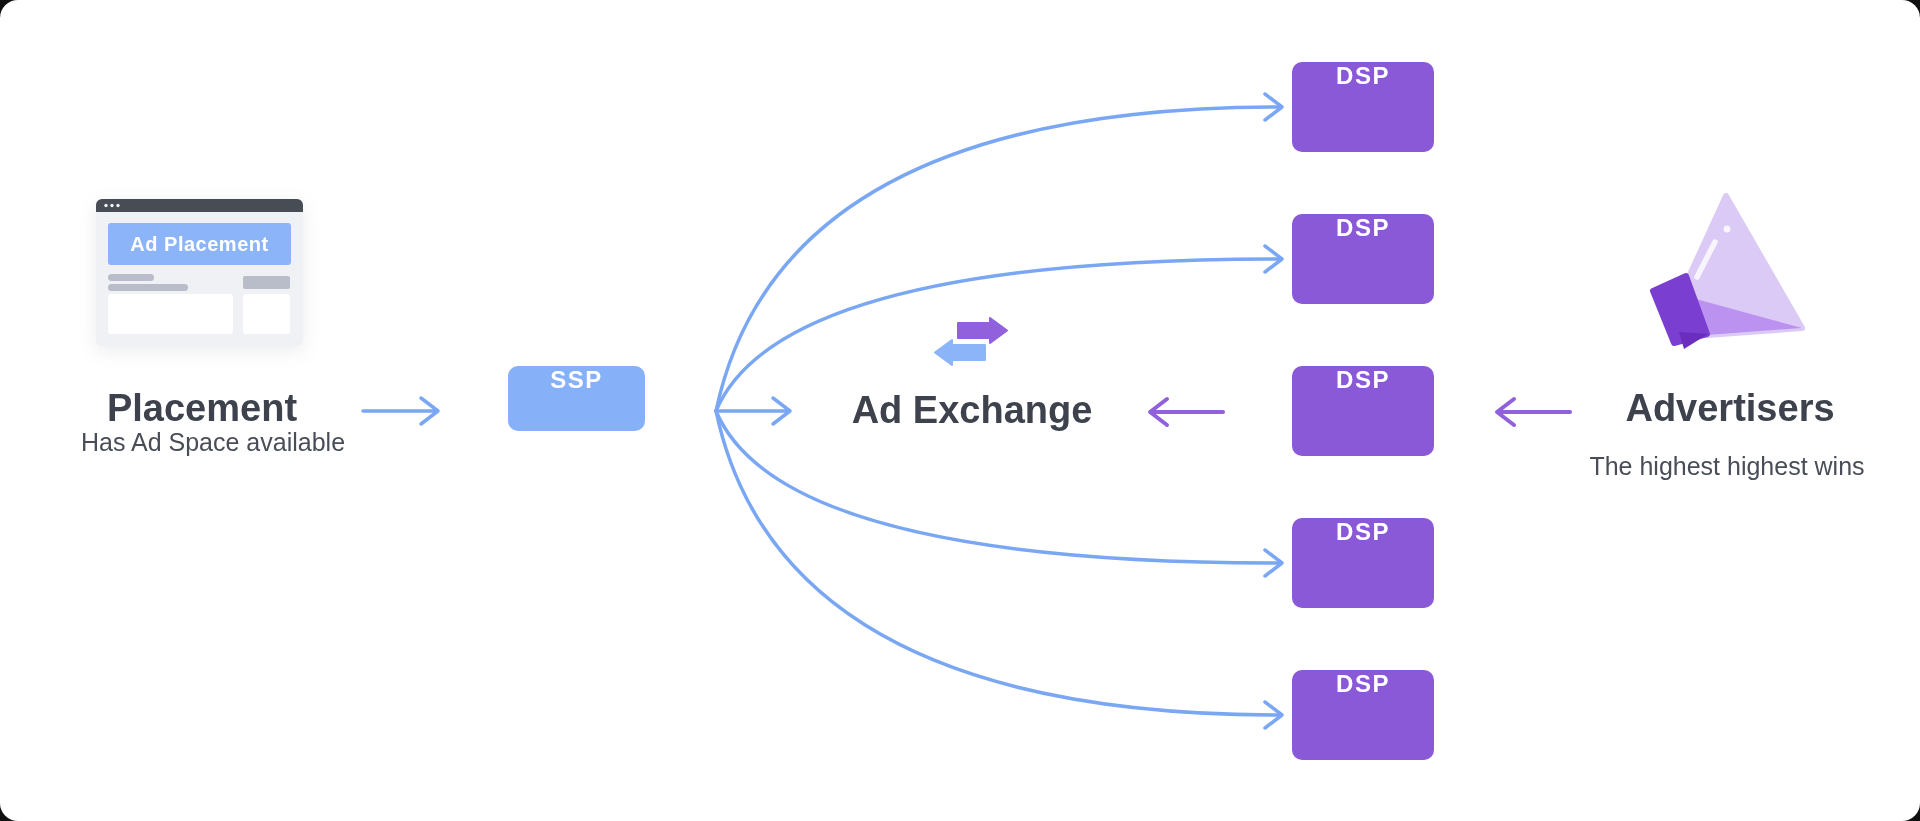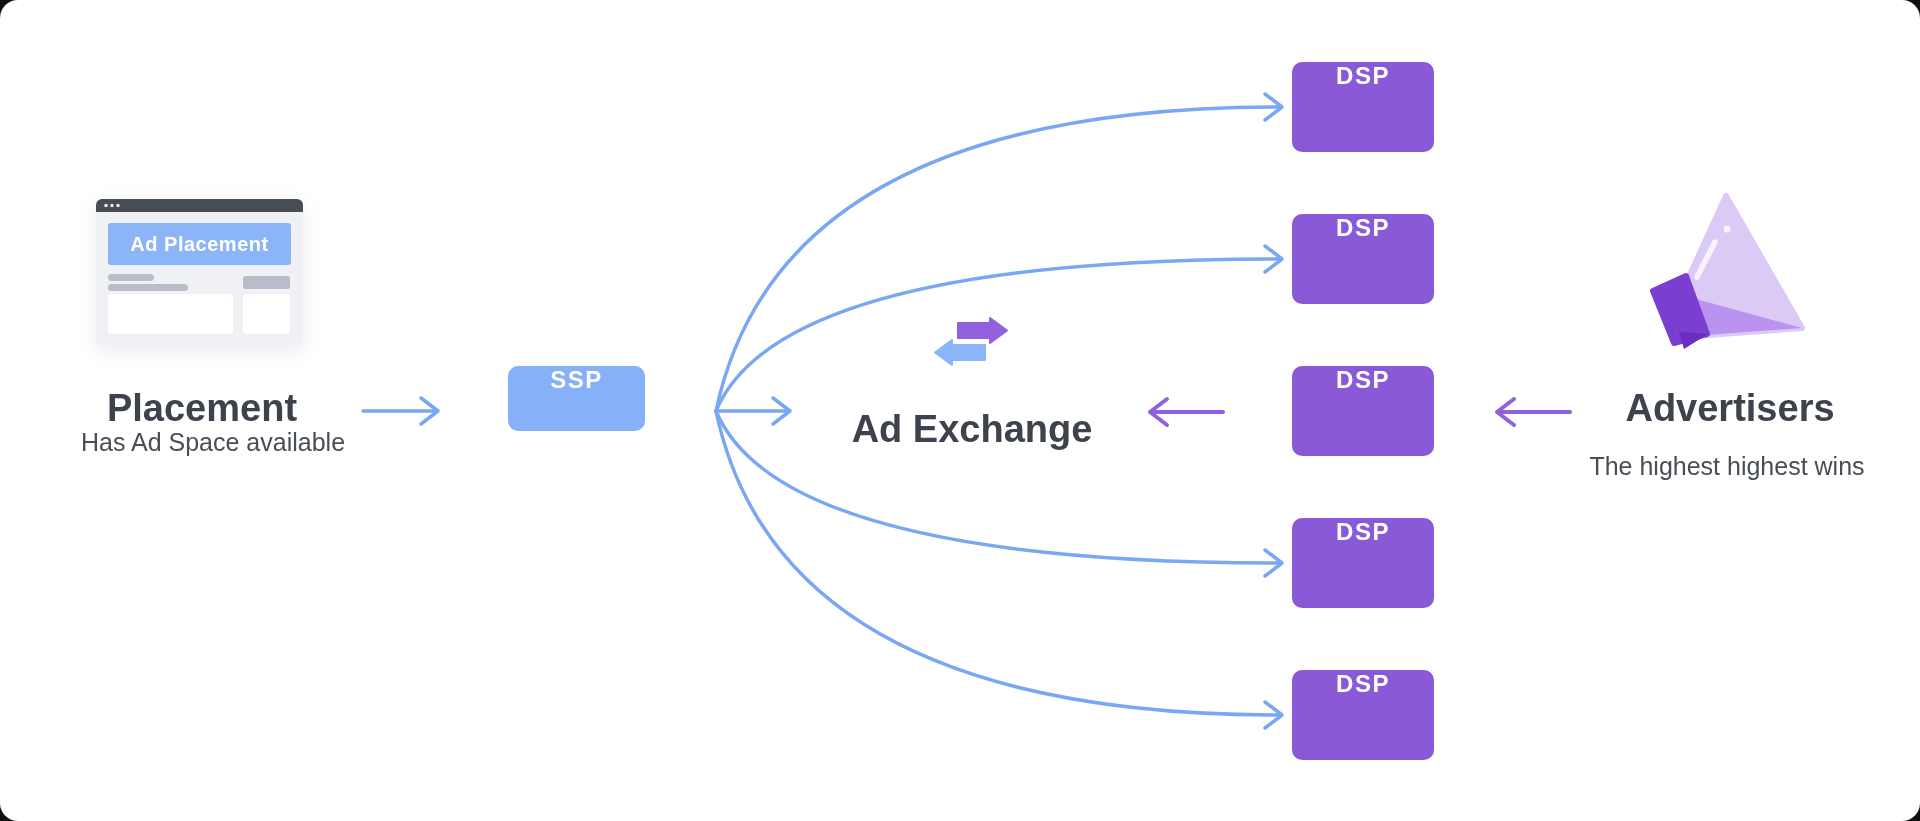--- a/index.html
+++ b/index.html
@@ -132,21 +132,21 @@
 
   <div class="node-box ssp">
     <span>SSP</span>
   </div>
 
   <svg class="exchange-icon" width="76" height="56" viewBox="0 0 76 56">
     <path d="M25,8 H57 V3 L74,15.5 L57,28 V23 H25 Z" style="fill:var(--purple-arrow);stroke:var(--purple-arrow)" stroke-width="2" stroke-linejoin="round"></path>
     <path d="M52,30 H19 V25 L2,37.5 L19,50 V45 H52 Z" style="fill:var(--browser-banner);stroke:var(--browser-banner)" stroke-width="2" stroke-linejoin="round"></path>
   </svg>
 
-  <div class="title" style="left:797px;top:389px;margin-top:19px;">Ad Exchange</div>
+  <div class="title" style="left:797px;top:389px;">Ad Exchange</div>
 
   <div class="node-box dsp" style="top:62px;">
       <span>DSP</span>
     </div>
   <div class="node-box dsp" style="top:214px;">
       <span>DSP</span>
     </div>
   <div class="node-box dsp" style="top:366px;">
       <span>DSP</span>
     </div>

